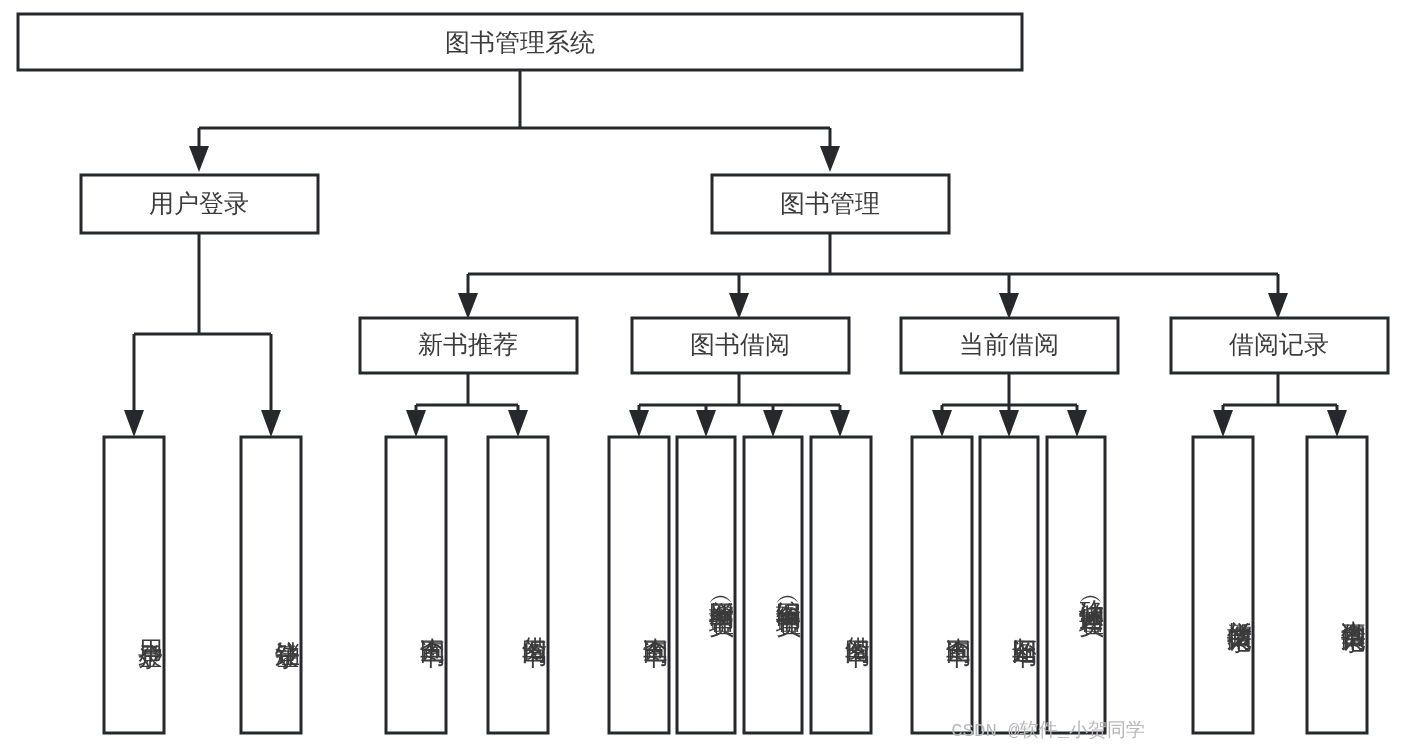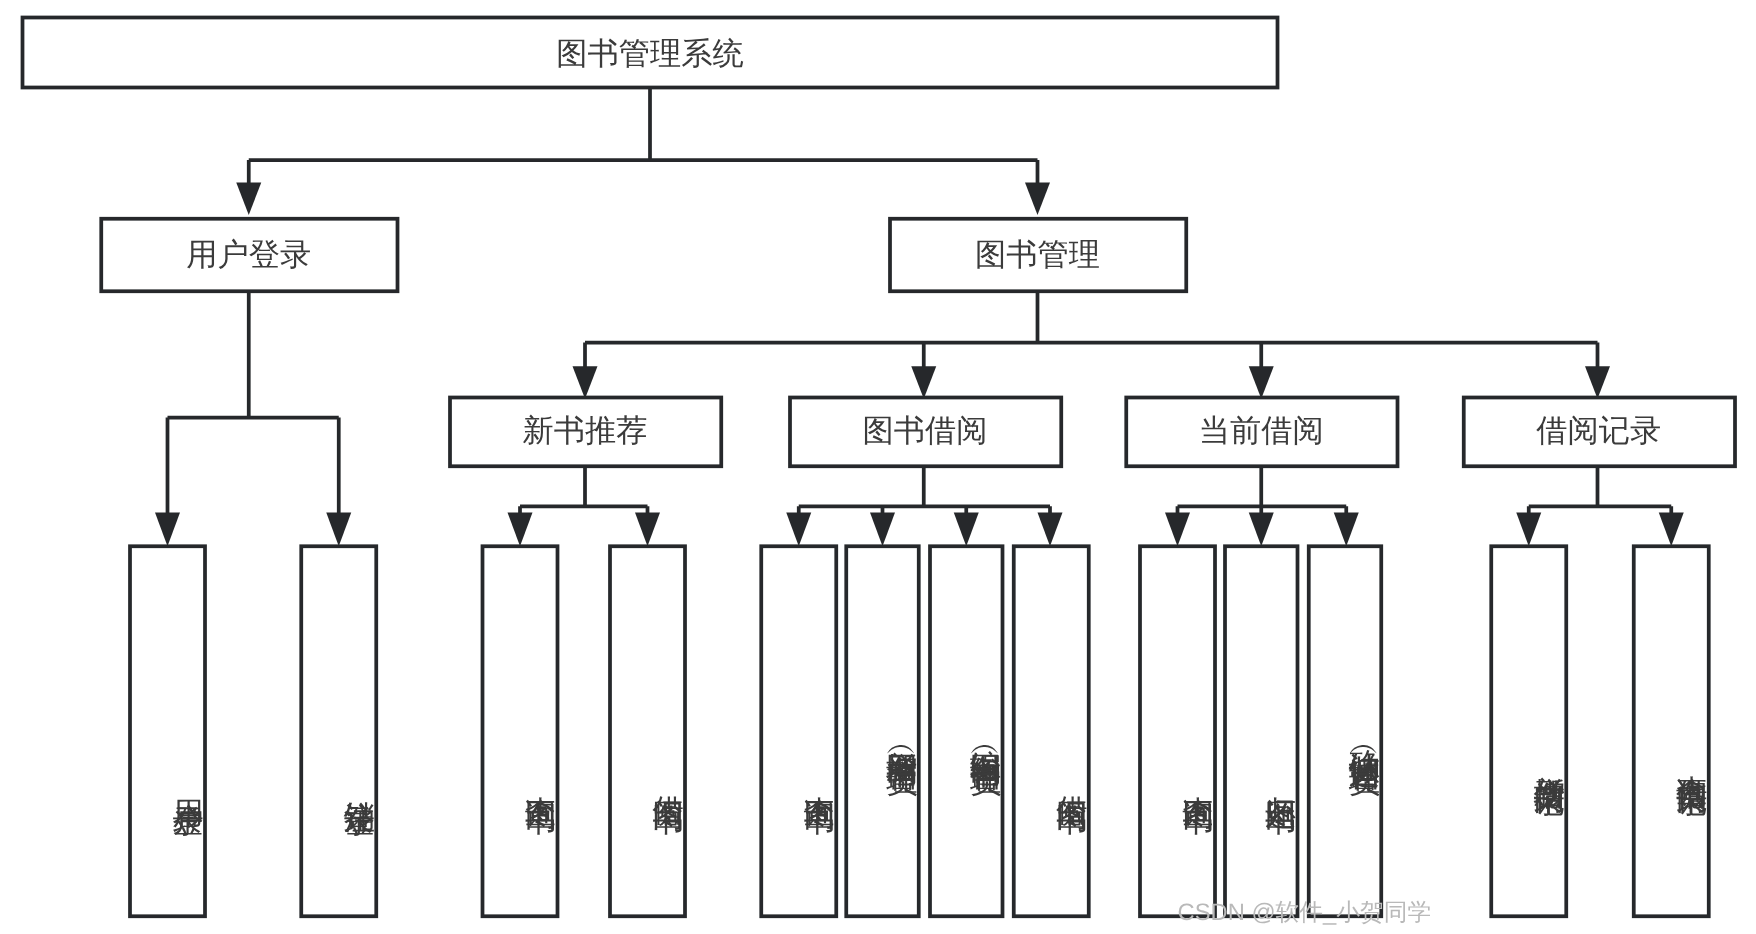--- a/index.html
+++ b/index.html
@@ -63,21 +63,21 @@
     white-space: nowrap;
     display: flex;
     align-items: flex-start;
     justify-content: center;
     pointer-events: none;
   }
   .watermark {
     position: absolute;
     right: 8px;
     bottom: 4px;
-    font-family: Liberation Sans, sans-serif;
+    font-family: Liberation Mono, monospace;
     font-size: 19px;
     color: #b9b9b9;
     white-space: nowrap;
   }
 </style>
 </head>
 <body>
 
 <div id="diagram-root">
 

